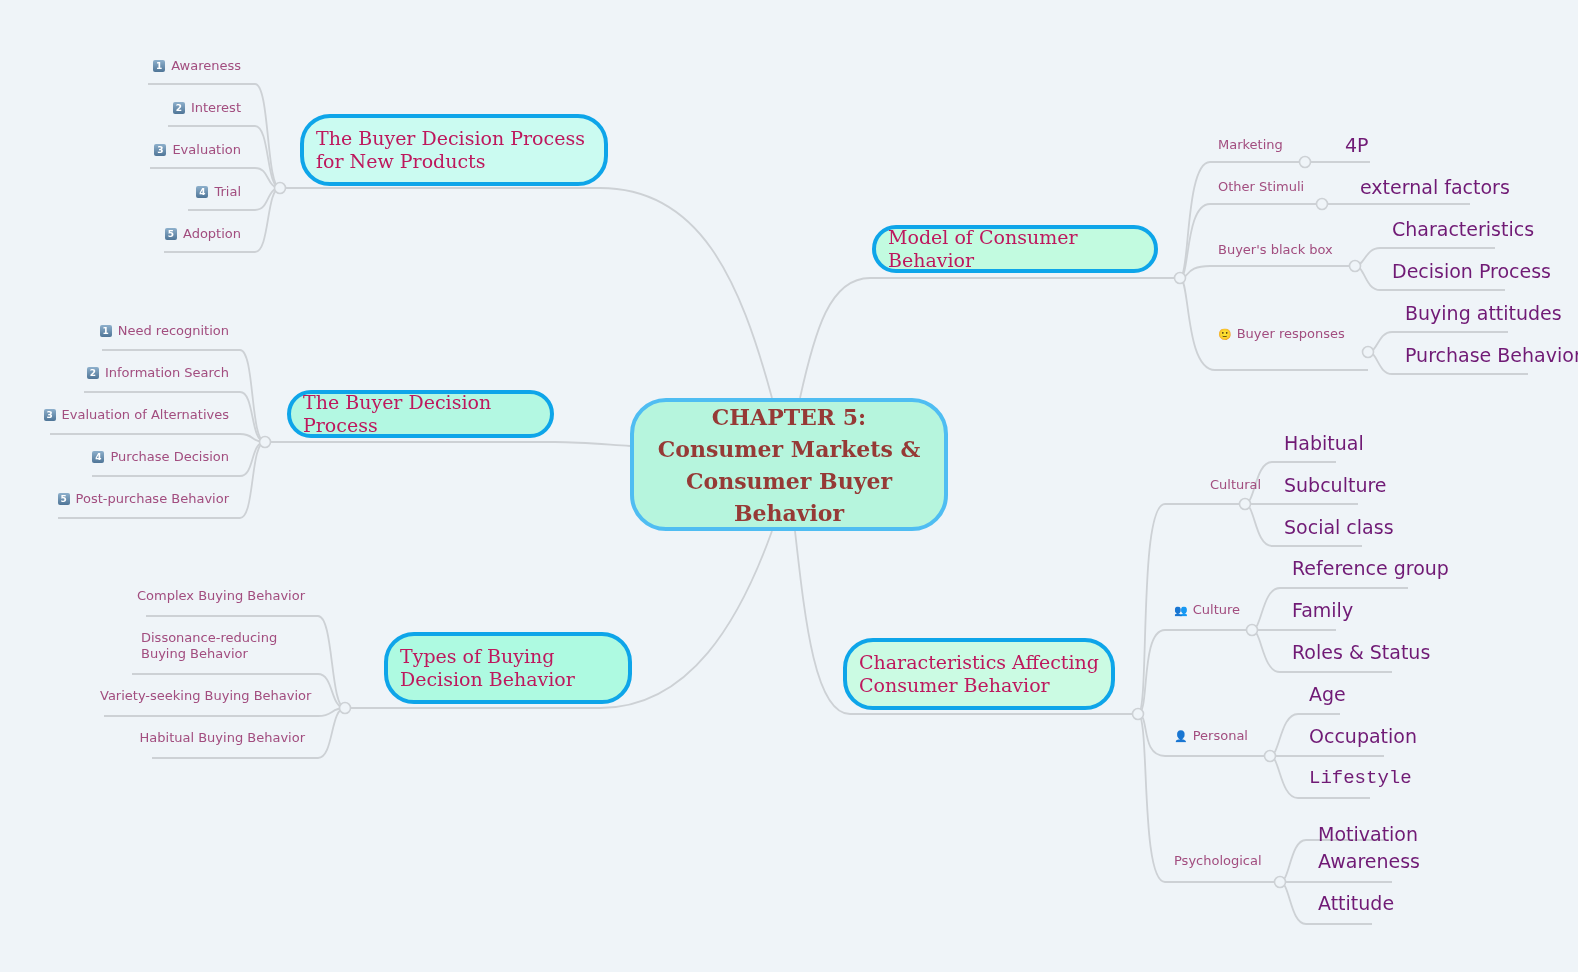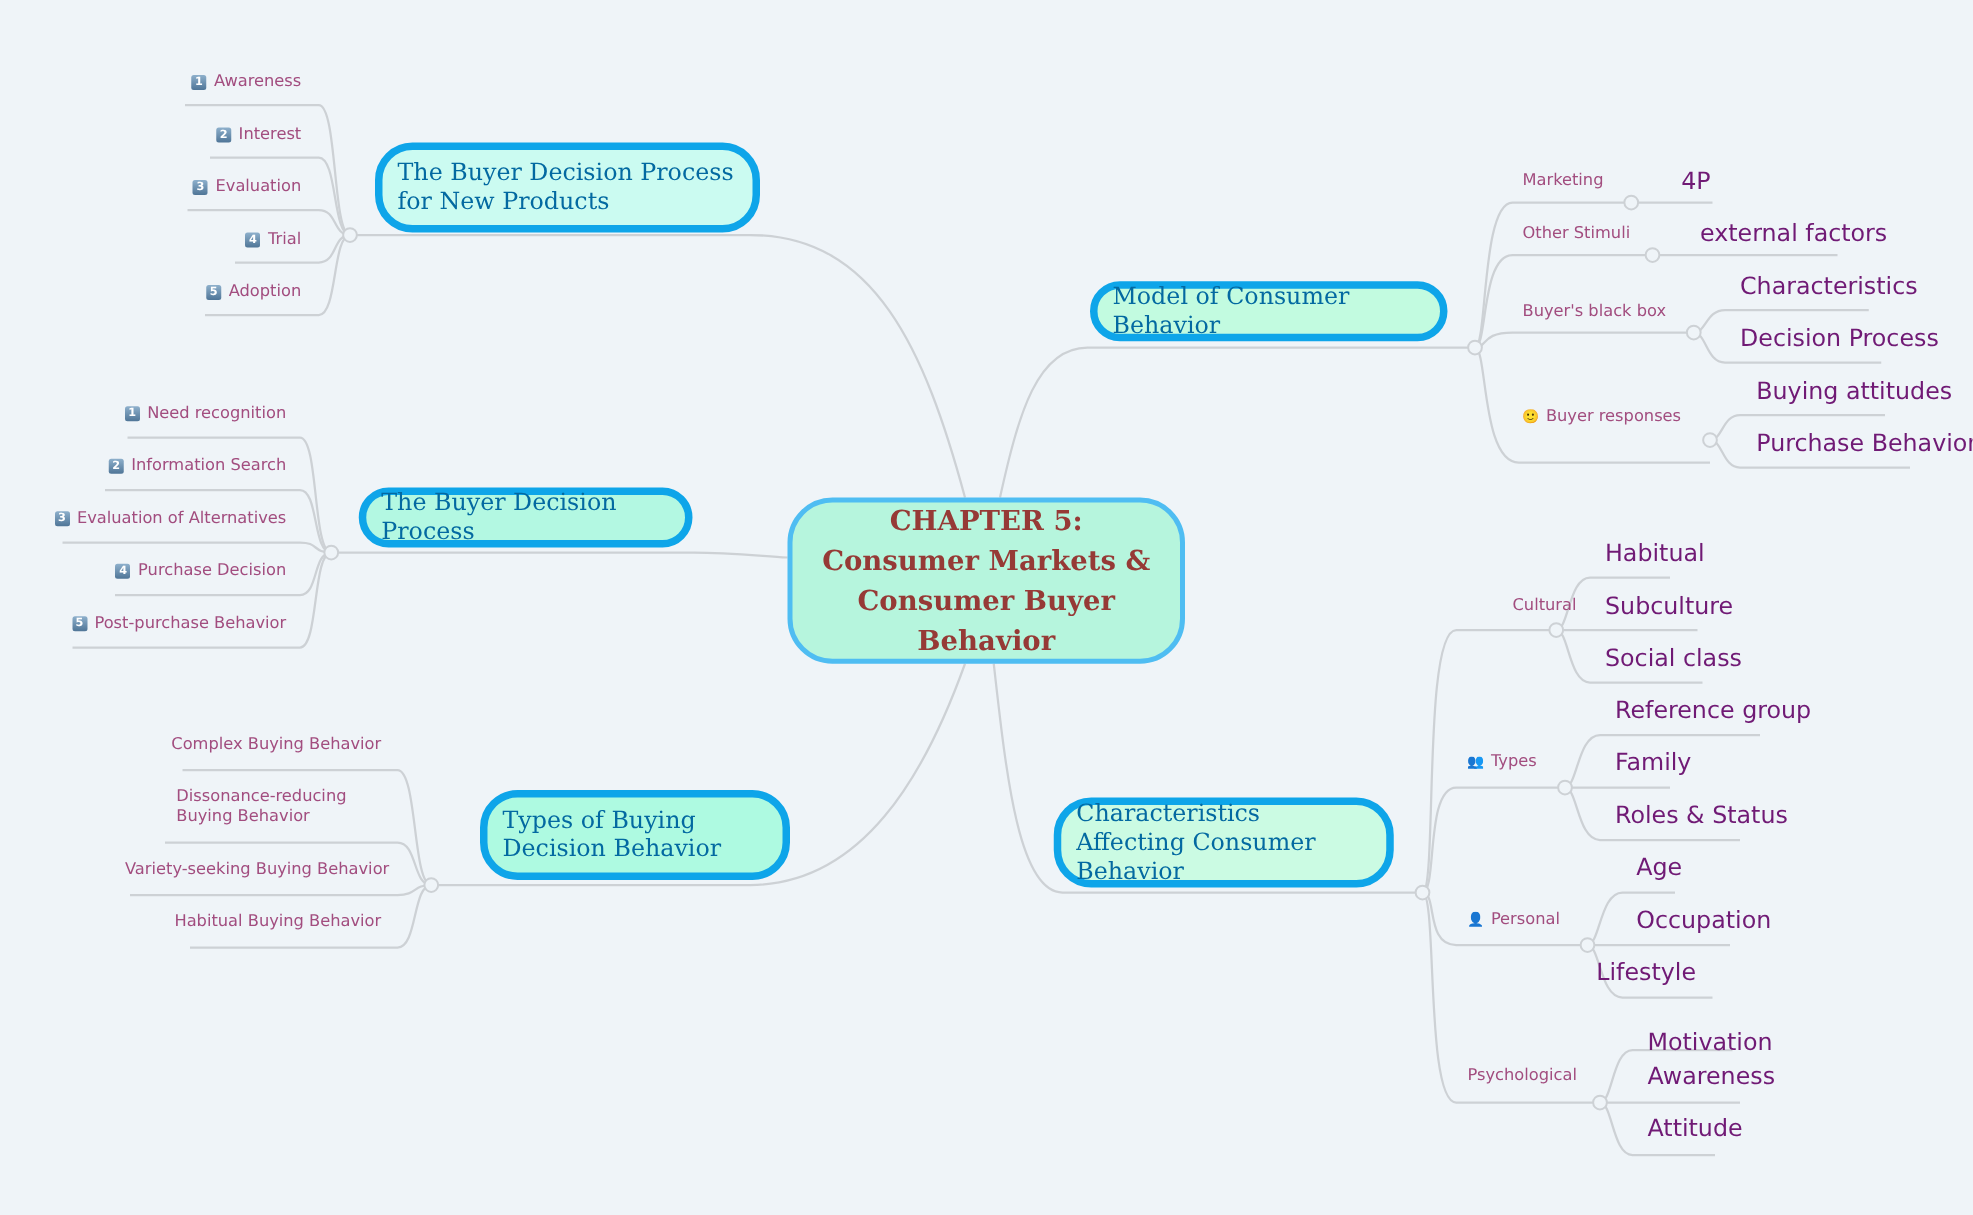--- a/index.html
+++ b/index.html
@@ -13,22 +13,22 @@
   .node { position:absolute; box-sizing:border-box; }
   .central {
     left:630px; top:398px; width:318px; height:133px;
     background:#b6f5dd; border:4px solid #4fbdf2; border-radius:36px;
     display:flex; align-items:center; justify-content:center; text-align:center;
     color:#963a36; font-size:22px; line-height:32px; font-weight:bold;
     padding:6px 14px;
     font-family:"DejaVu Serif", serif;
   }
   .main {
-    border:6px solid #0ea5e9; border-radius:30px;
-    color:#0369a1; font-size:19px; line-height:23px;
+    border:4px solid #0ea5e9; border-radius:30px;
+    color:#be185d; font-size:19px; line-height:23px;
     padding:0 12px; display:flex; align-items:center;
     font-family:"DejaVu Serif", serif;
   }
   .sub { color:#a24d7f; font-size:13px; white-space:nowrap; line-height:16px; }
   .leaf { color:#701a75; font-size:19px; white-space:nowrap; line-height:16px; }
   .right { text-align:right; }
   .badge {
     display:inline-block; width:12px; height:12px; border-radius:2px;
     background:linear-gradient(#8eb0cc,#4f7597);
     color:#fff; font-size:9px; line-height:12px; text-align:center;
@@ -216,42 +216,42 @@
   <span>Habitual</span>
 </div>
 <div class="node leaf" style="left:1284px; top:477px;">
   <span>Subculture</span>
 </div>
 <div class="node leaf" style="left:1284px; top:519px;">
   <span>Social class</span>
 </div>
 
 <div class="node sub" style="left:1174px; top:602px;">
-  <span class="emoji">👥</span><span>Types</span>
+  <span class="emoji">👥</span><span>Culture</span>
 </div>
 <div class="node leaf" style="left:1292px; top:560px;">
   <span>Reference group</span>
 </div>
 <div class="node leaf" style="left:1292px; top:602px;">
   <span>Family</span>
 </div>
 <div class="node leaf" style="left:1292px; top:644px;">
   <span>Roles &amp; Status</span>
 </div>
 
 <div class="node sub" style="left:1174px; top:728px;">
   <span class="emoji">👤</span><span>Personal</span>
 </div>
 <div class="node leaf" style="left:1309px; top:686px;">
   <span>Age</span>
 </div>
 <div class="node leaf" style="left:1309px; top:728px;">
   <span>Occupation</span>
 </div>
-<div class="node leaf" style="left:1277px; top:770px;">
+<div class="node leaf" style="left:1309px; top:770px;font-family:Liberation Mono, monospace;">
   <span>Lifestyle</span>
 </div>
 
 <div class="node sub" style="left:1174px; top:853px;">
   <span>Psychological</span>
 </div>
 <div class="node leaf" style="left:1318px; top:811px;margin-top:15px;">
   <span>Motivation</span>
 </div>
 <div class="node leaf" style="left:1318px; top:853px;">

